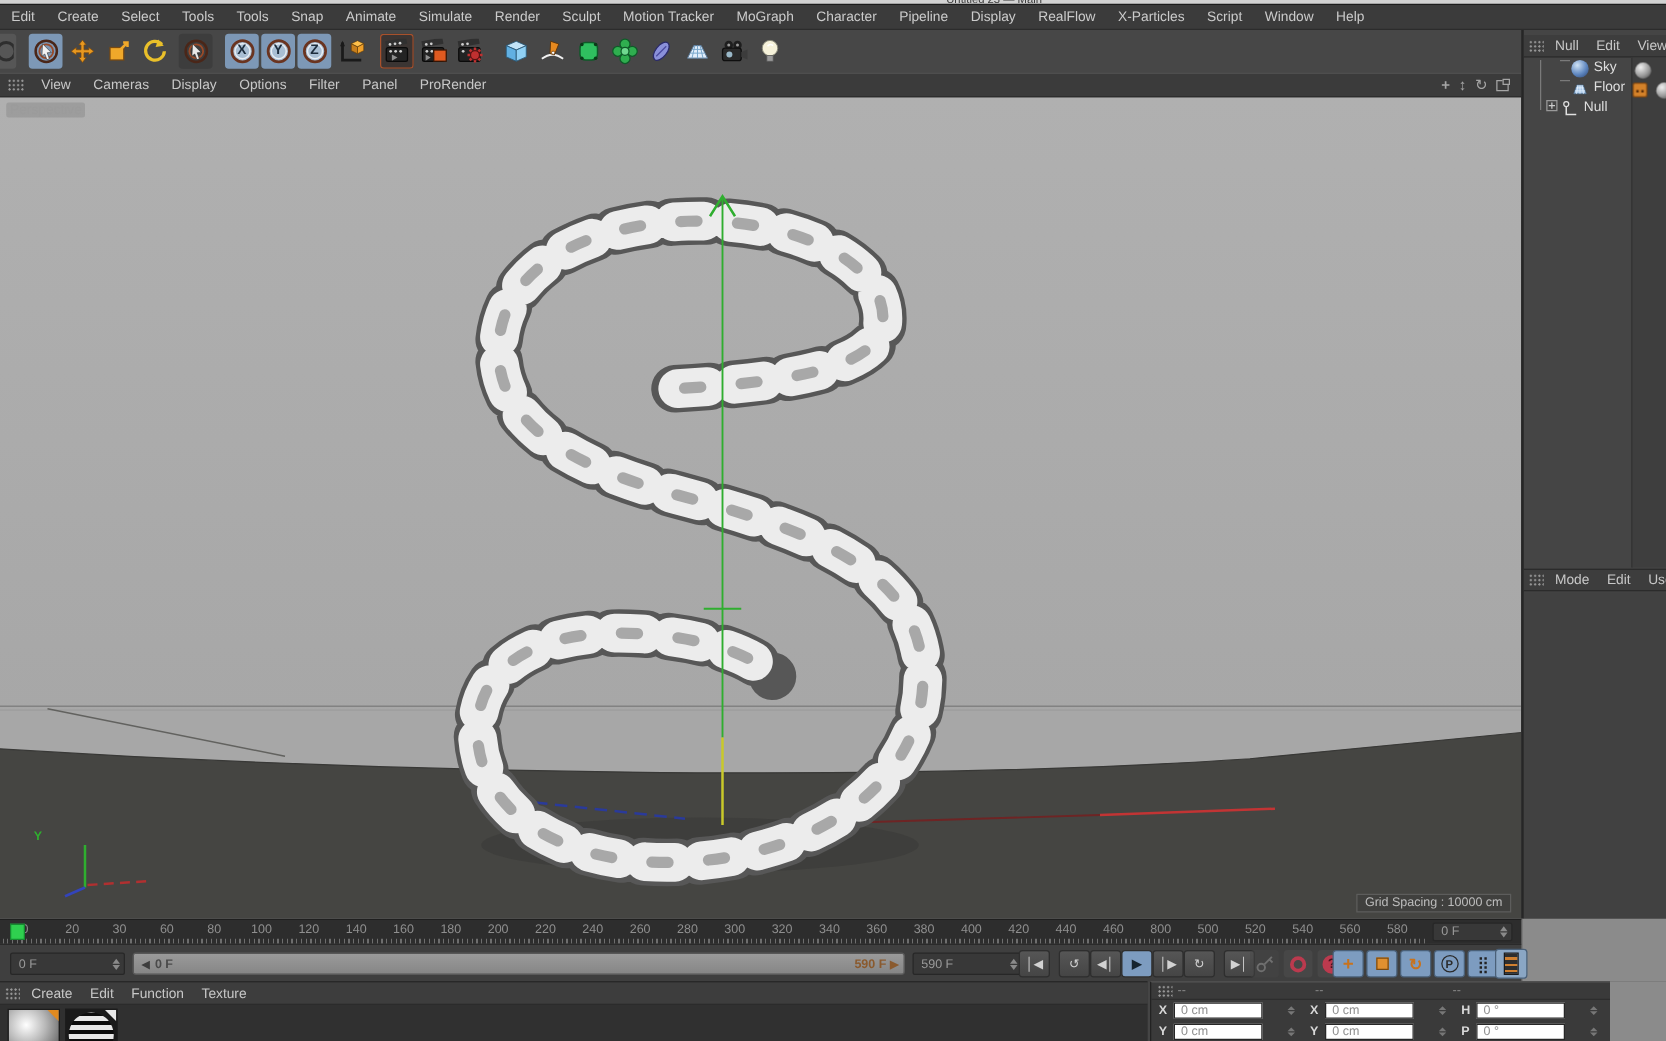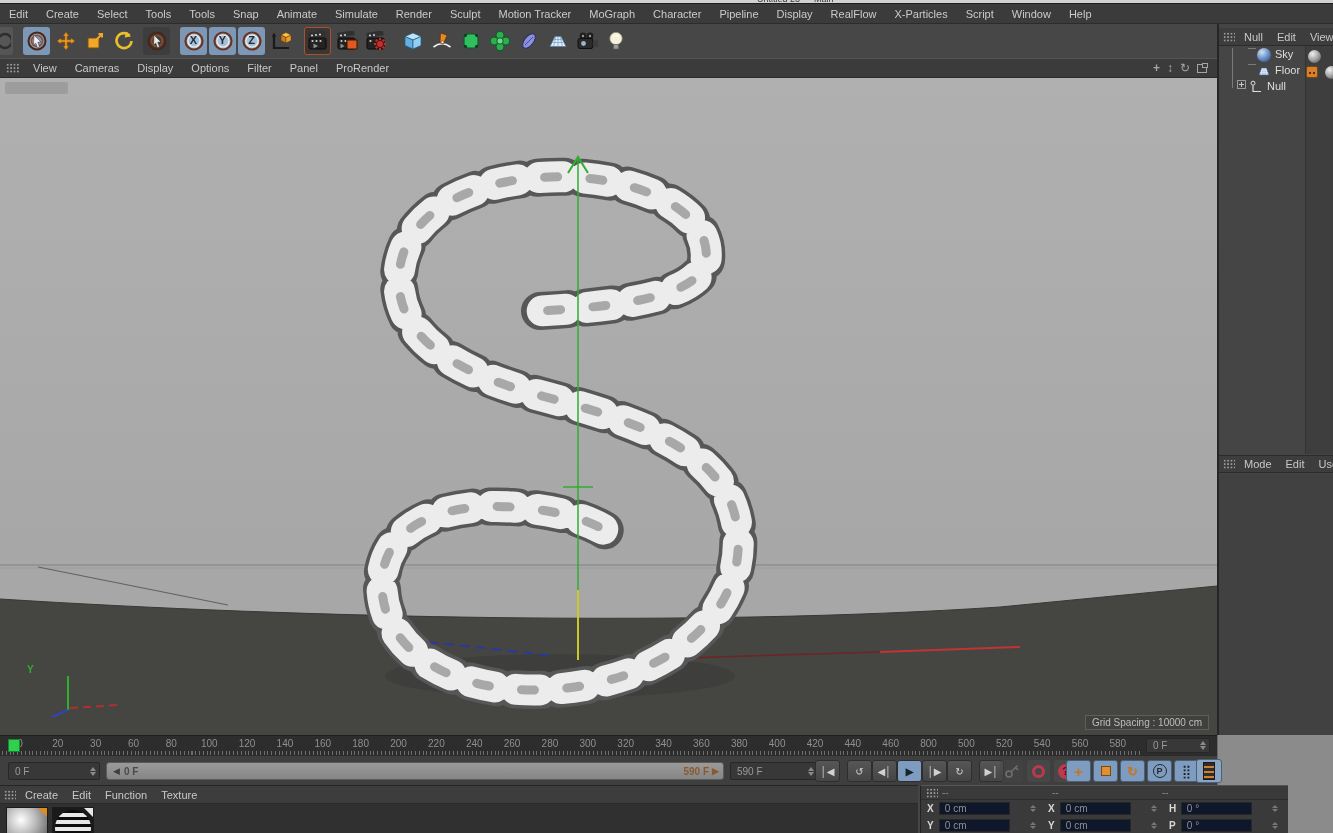--- a/index.html
+++ b/index.html
@@ -111,21 +111,21 @@
 .swatch .corner{position:absolute;right:0;top:0;width:0;height:0;border-left:9px solid transparent}
 .sphere-gray{background:radial-gradient(circle at 35% 30%,#ffffff,#b8b8b8 40%,#4f4f4f 92%)}
 .sphere-striped{background:#1a1a1a;position:relative}
 .sphere-striped .ball{position:absolute;left:2px;top:2px;width:36px;height:36px;border-radius:50%;background:repeating-linear-gradient(#0d0d0d 0 3px,#e8e8e8 3px 7px)}
 #coords{left:920px;top:785px;width:368px;height:48px;background:#3a3a3a;border-top:1px solid #555;border-left:1px solid #222;overflow:hidden}
 #coords .head{height:14px;display:flex;align-items:center;border-bottom:1px solid #2d2d2d}
 #coords .head .grip{width:12px;margin:0 4px 0 5px}
 #coords .head span{font-size:10px;color:#8a8a8a;width:110px}
 .co-row{height:17px;display:flex;align-items:center;padding-left:6px;gap:2px}
 .co-label{font-size:10px;font-weight:bold;color:#d8d8d8;width:10px}
-.co-field{width:72px;height:13px;background:#0f172a;border:1px solid #272727;font-size:10px;color:#8f8f8f;display:flex;align-items:center;padding-left:5px;margin-right:18px}
+.co-field{width:72px;height:13px;background:#ffffff;border:1px solid #272727;font-size:10px;color:#8f8f8f;display:flex;align-items:center;padding-left:5px;margin-right:18px}
 .co-step{display:flex;flex-direction:column;gap:1px;margin-right:10px}
 .co-step i{width:0;height:0;border-left:3px solid transparent;border-right:3px solid transparent;display:block}
 .co-step .up{border-bottom:3px solid #777}
 .co-step .dn{border-top:3px solid #777}
 #corner-light{left:1288px;top:785px;width:45px;height:48px;background:#8b8b8b}
 #right-light{left:1217px;top:735px;width:116px;height:50px;background:#8b8b8b;border-left:1px solid #6a6a6a}
 </style>
 </head>
 <body>
 

